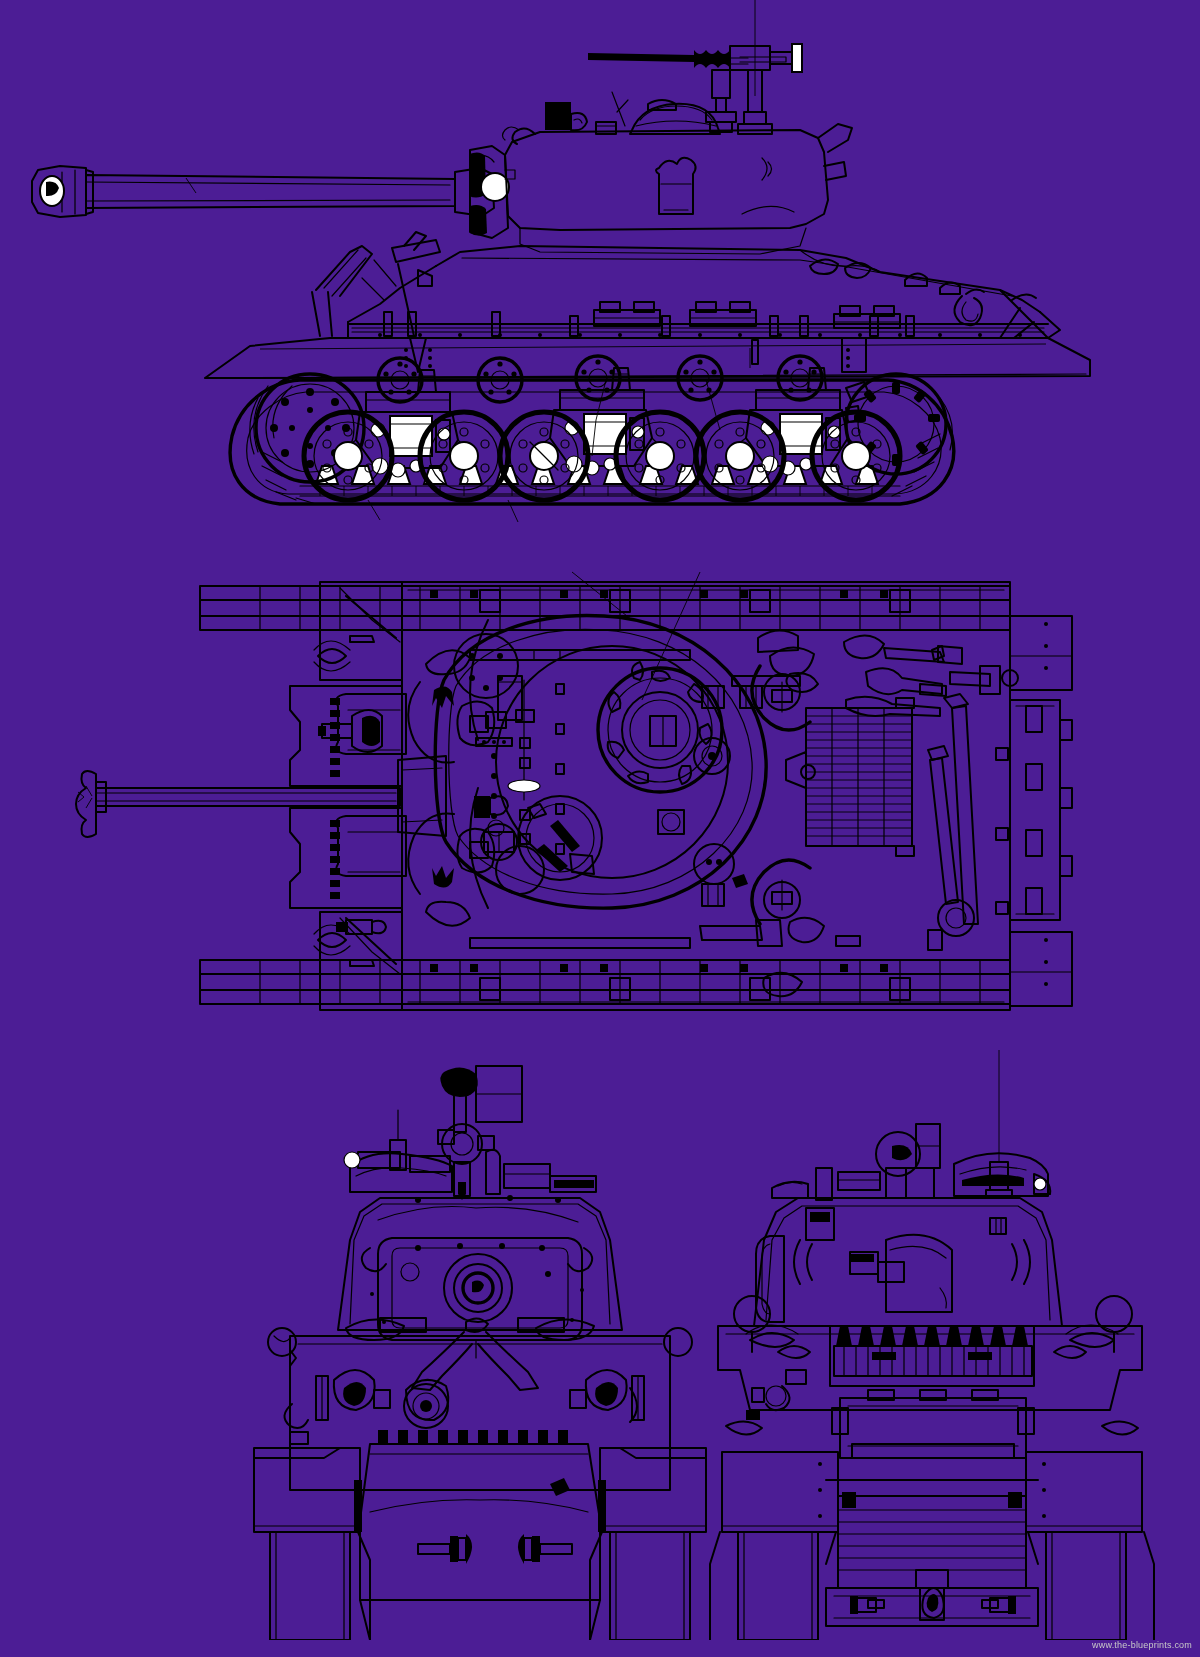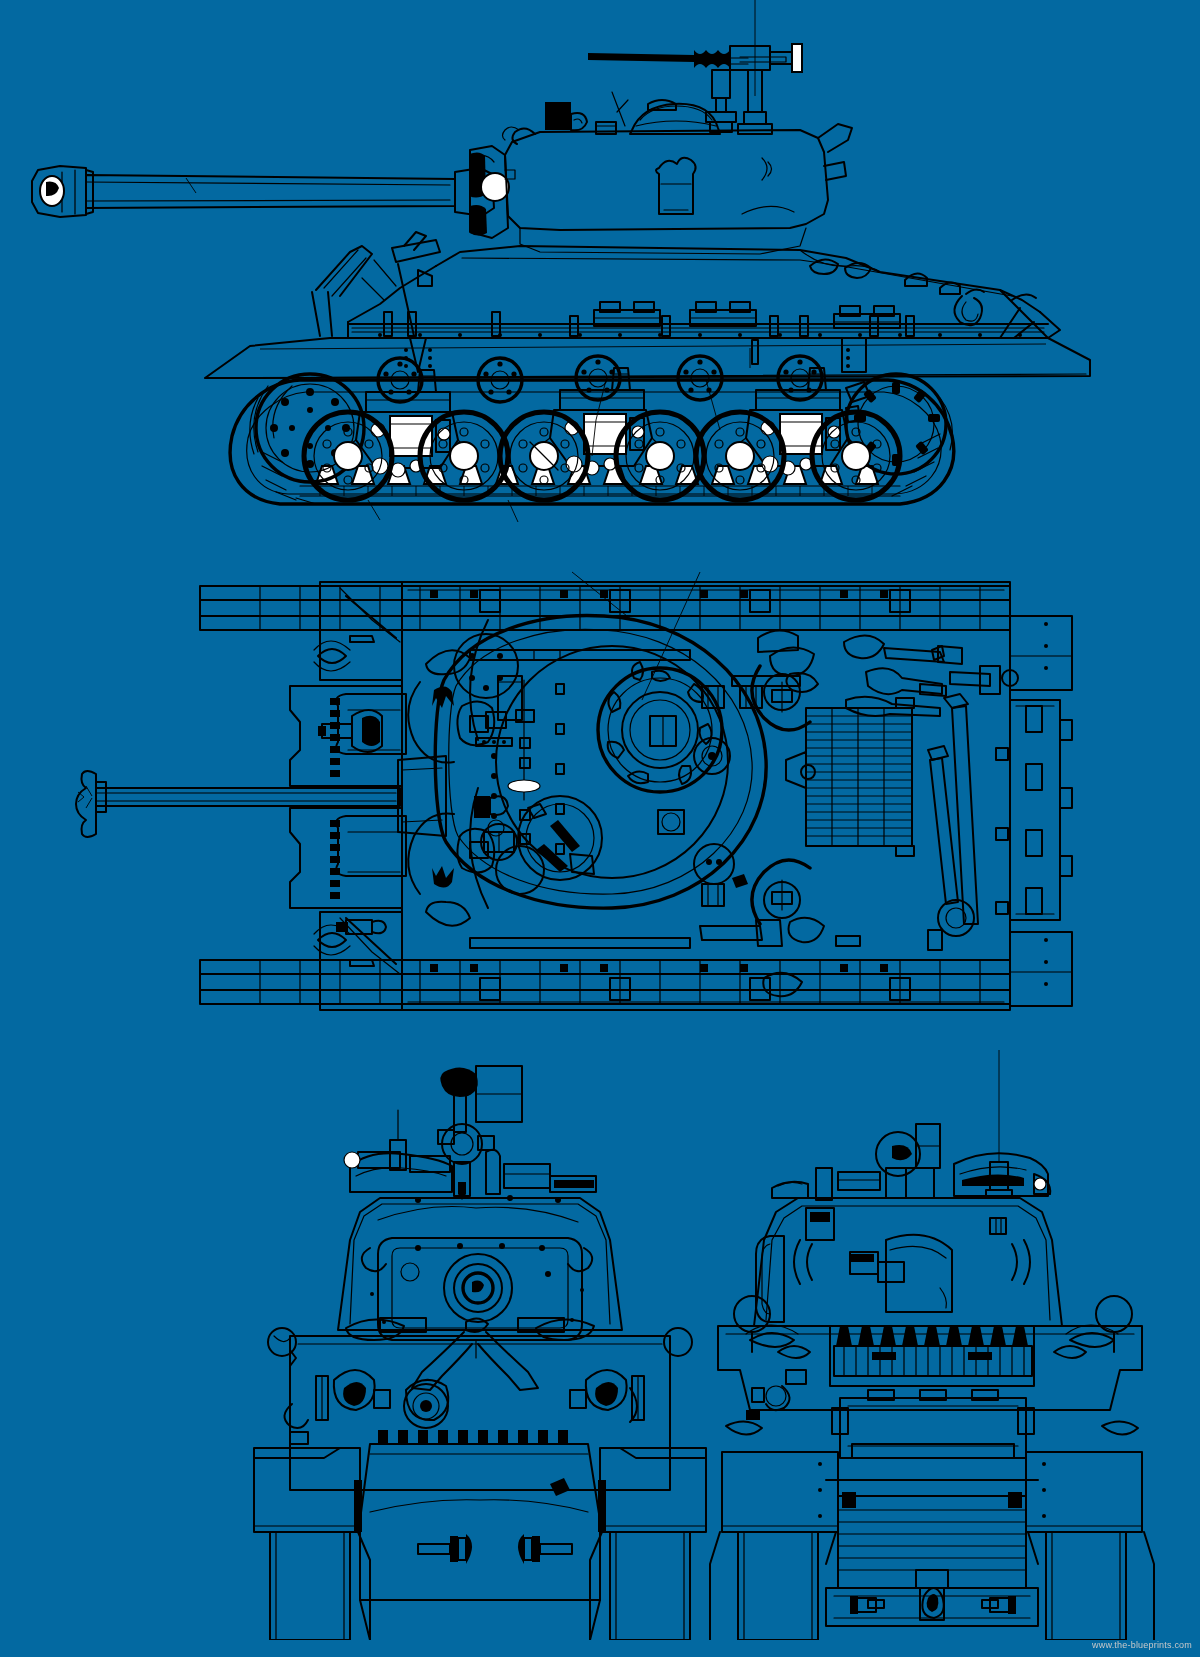--- a/index.html
+++ b/index.html
@@ -1,17 +1,17 @@
 <!DOCTYPE html>
 <html><head>
 <meta charset="utf-8">
 <style>
   html,body{margin:0;padding:0;background:#ffffff;}
   body{width:1200px;height:1657px;font-family:"Liberation Sans",sans-serif;overflow:hidden;}
-  #sheet{position:relative;width:1200px;height:1657px;background:#0369a1;text-align:right;}
+  #sheet{position:relative;width:1200px;height:1657px;background:#4c1d95;text-align:right;}
   #sheet svg{position:absolute;left:0;top:0;}
   .ln{fill:none;stroke:#000;stroke-width:2;stroke-linejoin:round;stroke-linecap:round;}
   .thin{fill:none;stroke:#000;stroke-width:1.2;stroke-linejoin:round;stroke-linecap:round;}
   .hair{fill:none;stroke:#000;stroke-width:0.9;}
   .hvy{fill:none;stroke:#000;stroke-width:3.4;stroke-linejoin:round;stroke-linecap:round;}
   .xhvy{fill:none;stroke:#000;stroke-width:5;stroke-linejoin:round;stroke-linecap:round;}
   .fillk{fill:#000;stroke:none;}
   .fillw{fill:#fff;stroke:#000;stroke-width:2;}
   .fillwt{fill:#fff;stroke:#000;stroke-width:1.2;}
   .wm{position:absolute;right:8px;bottom:7px;font-size:9px;color:#c9c9c9;letter-spacing:0.2px;

